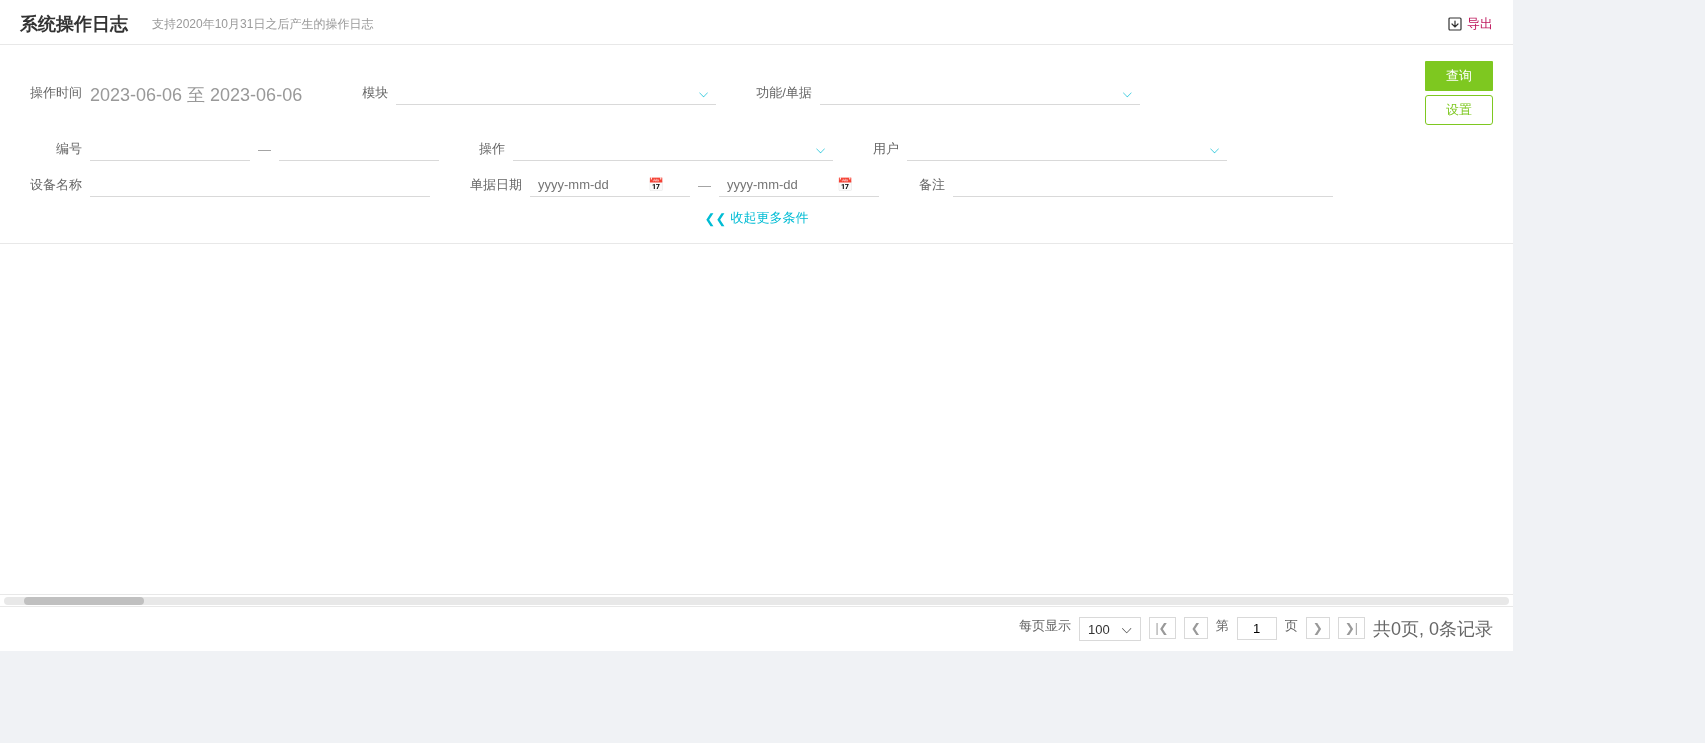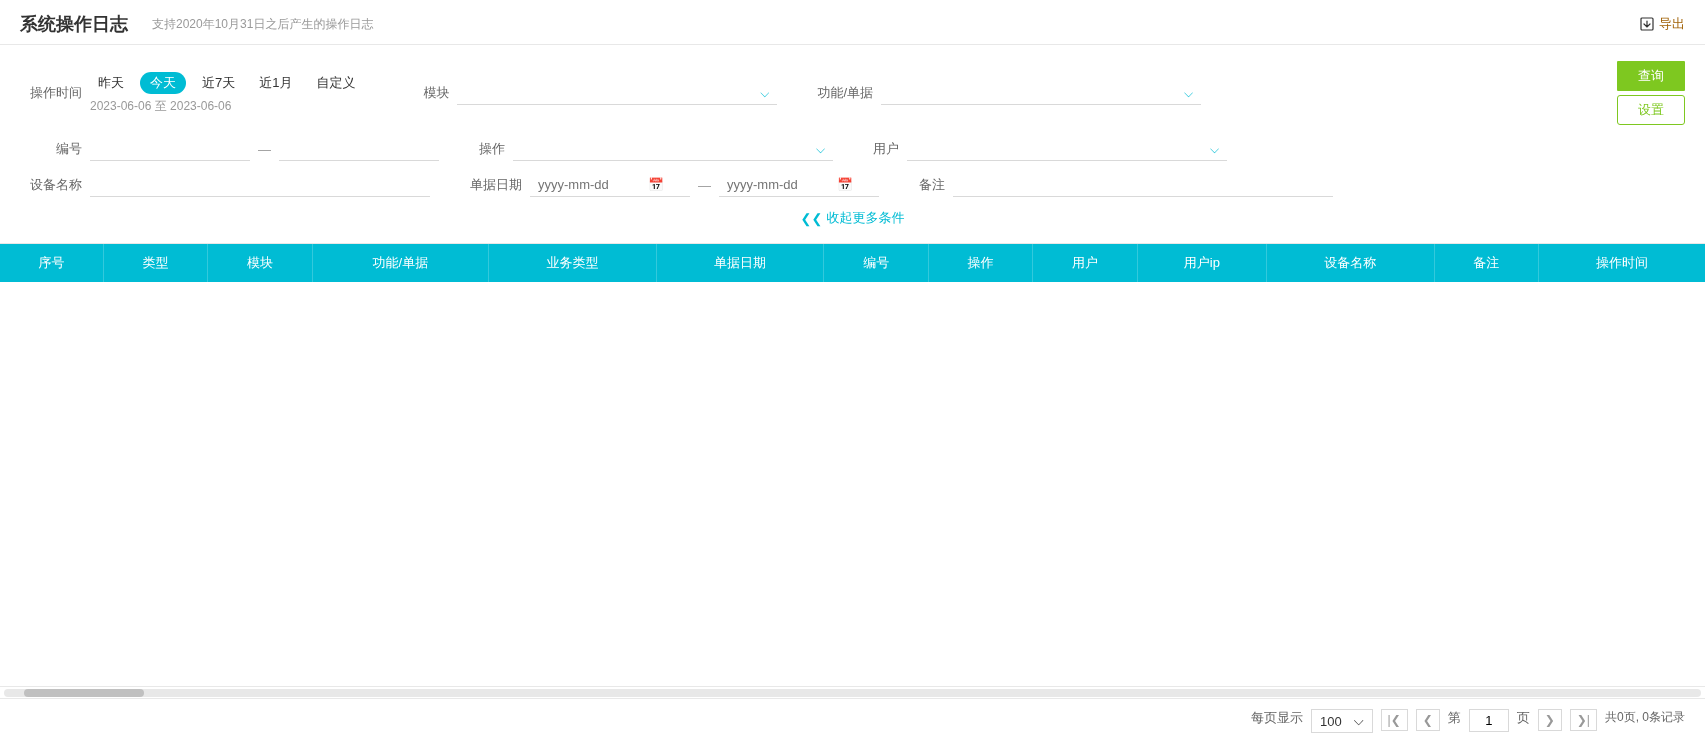--- a/index.html
+++ b/index.html
@@ -1,38 +1,38 @@
 <!DOCTYPE html>
 <html><head>
   <meta charset="utf-8">
   <style>
     * { box-sizing: border-box; margin: 0; padding: 0; }
     body { font-family: "Microsoft YaHei", SimSun, sans-serif; font-size: 13px; background: #f0f2f5; color: #333; }
 
-    .page-container { width: 1705px; min-height: 743px; background: #f0f2f5; display: flex; flex-direction: column; }
+    .page-container { width: 1513px; min-height: 743px; background: #f0f2f5; display: flex; flex-direction: column; }
 
     
     .page-header { background: #fff; padding: 12px 20px 8px 20px; display: flex; align-items: center; justify-content: space-between; border-bottom: 1px solid #e8e8e8; }
     .page-title { font-size: 18px; font-weight: bold; color: #333; margin-right: 12px; }
     .page-subtitle { font-size: 12px; color: #999; }
-    .export-btn { display: flex; align-items: center; gap: 4px; color: #a16207; font-size: 13px; cursor: pointer; border: none; background: none; }
+    .export-btn { display: flex; align-items: center; gap: 4px; color: #be185d; font-size: 13px; cursor: pointer; border: none; background: none; }
 
     
     .filter-area { background: #fff; padding: 16px 20px; border-bottom: 1px solid #e8e8e8; }
     .filter-row { display: flex; align-items: center; margin-bottom: 12px; }
     .filter-row:last-child { margin-bottom: 0; }
 
     .filter-label { width: 70px; text-align: right; color: #666; flex-shrink: 0; font-size: 13px; padding-right: 8px; }
 
     
     .time-filter { display: flex; flex-direction: column; }
     .time-btns { display: flex; align-items: center; gap: 8px; }
     .time-btn { padding: 2px 8px; border: none; background: none; cursor: pointer; color: #333; font-size: 13px; }
     .time-btn.active { background: #00bcd4; color: #fff; border-radius: 12px; padding: 2px 10px; }
-    .time-range-text { font-size: 12px; color: #999; margin-top: 4px; }
+    .time-range-text { font-size: 18px; color: #999; margin-top: 4px; }
 
     
     .filter-select { display: flex; align-items: center; border-bottom: 1px solid #d9d9d9; width: 300px; padding: 4px 8px; cursor: pointer; position: relative; }
     .filter-select-label { flex: 1; color: #999; font-size: 13px; }
     .chevron-icon { color: #00bcd4; font-size: 12px; }
 
     .filter-input { border: none; border-bottom: 1px solid #d9d9d9; width: 180px; padding: 4px 4px; font-size: 13px; outline: none; color: #333; background: transparent; }
     .filter-input::placeholder { color: #ccc; }
 
     .dash-sep { margin: 0 8px; color: #999; }
@@ -66,21 +66,21 @@
     .scroll-track { flex: 1; height: 8px; background: #e8e8e8; border-radius: 4px; position: relative; }
     .scroll-thumb { width: 120px; height: 8px; background: #c0c0c0; border-radius: 4px; position: absolute; left: 20px; }
 
     
     .pagination-area { background: #fff; padding: 10px 20px; display: flex; align-items: flex-start; justify-content: flex-end; border-top: 1px solid #e8e8e8; gap: 8px; }
     .page-size-label { color: #666; font-size: 13px; }
     .page-size-select { border: 1px solid #d9d9d9; padding: 3px 8px; font-size: 13px; display: flex; align-items: center; gap: 12px; cursor: pointer; }
     .page-nav-btn { background: none; border: 1px solid #d9d9d9; padding: 3px 6px; cursor: pointer; color: #999; font-size: 12px; }
     .page-num-label { color: #666; font-size: 13px; }
     .page-num-input { border: 1px solid #d9d9d9; width: 40px; text-align: center; padding: 3px; font-size: 13px; }
-    .page-total { color: #666; font-size: 12px; }
+    .page-total { color: #666; font-size: 18px; }
     .filter-group { display: flex; align-items: center; }
     .filter-group-label { color: #666; font-size: 13px; margin-right: 8px; flex-shrink: 0; }
   </style>
 </head>
 <body>
 
 <div class="page-container">
 
   <div class="page-header">
     <div style="display:flex; align-items:center; gap:12px;">
@@ -94,27 +94,20 @@
       </svg>
       <span>导出</span>
     </button>
   </div>
 
   <div class="filter-area">
 
     <div class="filter-row">
       <span class="filter-label">操作时间</span>
       <div class="time-filter">
-        <div class="time-btns">
-          <button class="time-btn">昨天</button>
-          <button class="time-btn active">今天</button>
-          <button class="time-btn">近7天</button>
-          <button class="time-btn">近1月</button>
-          <button class="time-btn">自定义</button>
-        </div>
         <div class="time-range-text">2023-06-06 至 2023-06-06</div>
       </div>
 
       <div style="flex:1; display:flex; align-items:center; gap:40px; margin-left:60px;">
         <div class="filter-group">
           <span class="filter-group-label">模块</span>
           <div class="filter-select" style="width:320px;">
             <span class="filter-select-label"></span>
             <span class="chevron-icon">⌵</span>
           </div>
@@ -187,43 +180,20 @@
 
     <div class="collapse-row">
       <button class="collapse-btn">
         <span>❮❮</span>
         <span>收起更多条件</span>
       </button>
     </div>
 
   </div>
 
-  <div class="table-area">
-    <table class="data-table">
-      <thead>
-        <tr>
-          <th>序号</th>
-          <th>类型</th>
-          <th>模块</th>
-          <th>功能/单据</th>
-          <th>业务类型</th>
-          <th>单据日期</th>
-          <th>编号</th>
-          <th>操作</th>
-          <th>用户</th>
-          <th>用户ip</th>
-          <th>设备名称</th>
-          <th>备注</th>
-          <th>操作时间</th>
-        </tr>
-      </thead>
-      <tbody>
-      </tbody>
-    </table>
-  </div>
 
   <div class="empty-area"></div>
 
   <div class="scroll-area">
     <div class="scroll-track">
       <div class="scroll-thumb"></div>
     </div>
   </div>
 
   <div class="pagination-area">

